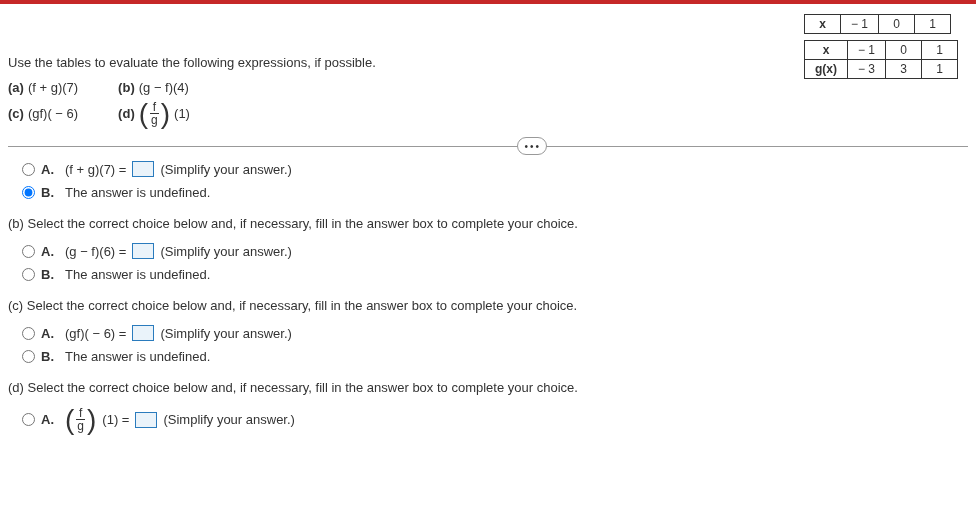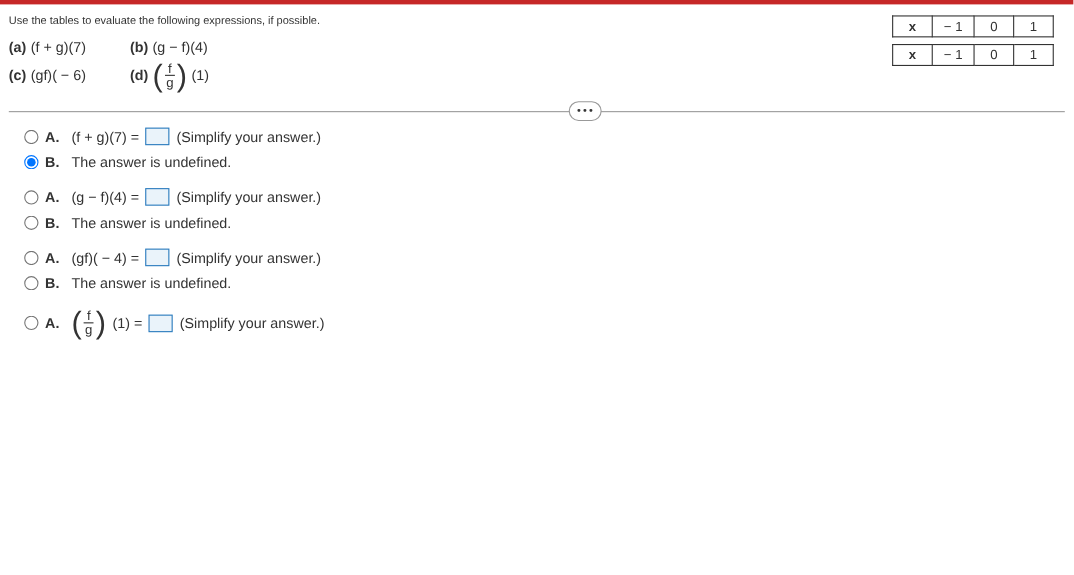--- a/index.html
+++ b/index.html
@@ -20,21 +20,21 @@
     }
     .content {
       padding: 10px 8px 8px 8px;
     }
     .top-row {
       display: flex;
       justify-content: space-between;
       align-items: flex-start;
     }
     .instructions { flex: 1; }
-    .instr-main { font-size: 10px; margin-bottom: 10px; }
+    .instr-main { font-size: 13px; margin-bottom: 10px; margin-top: 41px; }
     .parts-row { display: flex; gap: 40px; margin-bottom: 6px; align-items: center;}
     .part { display: flex; align-items: center; gap: 4px; }
     .part-label { font-weight: bold; }
     .frac {
       display: inline-flex;
       flex-direction: column;
       align-items: center;
       vertical-align: middle;
       font-size: 12px;
       line-height: 1;
@@ -155,20 +155,26 @@
       </tbody>
         </table>
       <table class="data">
         <tbody>
             <tr>
           <td class="head">x</td>
           <td>− 1</td>
           <td>0</td>
           <td>1</td>
         </tr>
+        <tr>
+          <td class="head">g(x)</td>
+          <td>− 3</td>
+          <td>3</td>
+          <td>1</td>
+        </tr>
       </tbody>
         </table>
     </div>
   </div>
 
   <div class="divider-wrap">
     <hr class="divider">
     <div class="ellipsis-btn">
       <span>•••</span>
     </div>
@@ -183,50 +189,53 @@
       <span class="hint">(Simplify your answer.)</span>
     </div>
     <div class="option-row">
       <input type="radio" name="qa" checked="" style="">
       <span class="opt-label">B.</span>
       <span>The answer is undefined.</span>
     </div>
   </div>
 
   <div class="section">
+    <div class="prompt">(b) Select the correct choice below and, if necessary, fill in the answer box to complete your choice.</div>
     <div class="option-row">
       <input type="radio" name="qb" style="">
       <span class="opt-label">A.</span>
-      <span>(g − f)(4) =</span>
+      <span>(g − f)(6) =</span>
       <span class="answer-box"></span>
       <span class="hint">(Simplify your answer.)</span>
     </div>
     <div class="option-row">
       <input type="radio" name="qb" style="">
       <span class="opt-label">B.</span>
       <span>The answer is undefined.</span>
     </div>
   </div>
 
   <div class="section">
+    <div class="prompt">(c) Select the correct choice below and, if necessary, fill in the answer box to complete your choice.</div>
     <div class="option-row">
       <input type="radio" name="qc" style="">
       <span class="opt-label">A.</span>
-      <span>(gf)( − 4) =</span>
+      <span>(gf)( − 6) =</span>
       <span class="answer-box"></span>
       <span class="hint">(Simplify your answer.)</span>
     </div>
     <div class="option-row">
       <input type="radio" name="qc" style="">
       <span class="opt-label">B.</span>
       <span>The answer is undefined.</span>
     </div>
   </div>
 
   <div class="section" style="margin-bottom:0">
+    <div class="prompt">(d) Select the correct choice below and, if necessary, fill in the answer box to complete your choice.</div>
     <div class="option-row">
       <input type="radio" name="qd" style="">
       <span class="opt-label">A.</span>
       <span class="paren-wrap">
         <span class="big-paren">(</span>
         <span class="frac">
           <span class="num">f</span>
           <span class="den">g</span>
         </span>
         <span class="big-paren">)</span>

